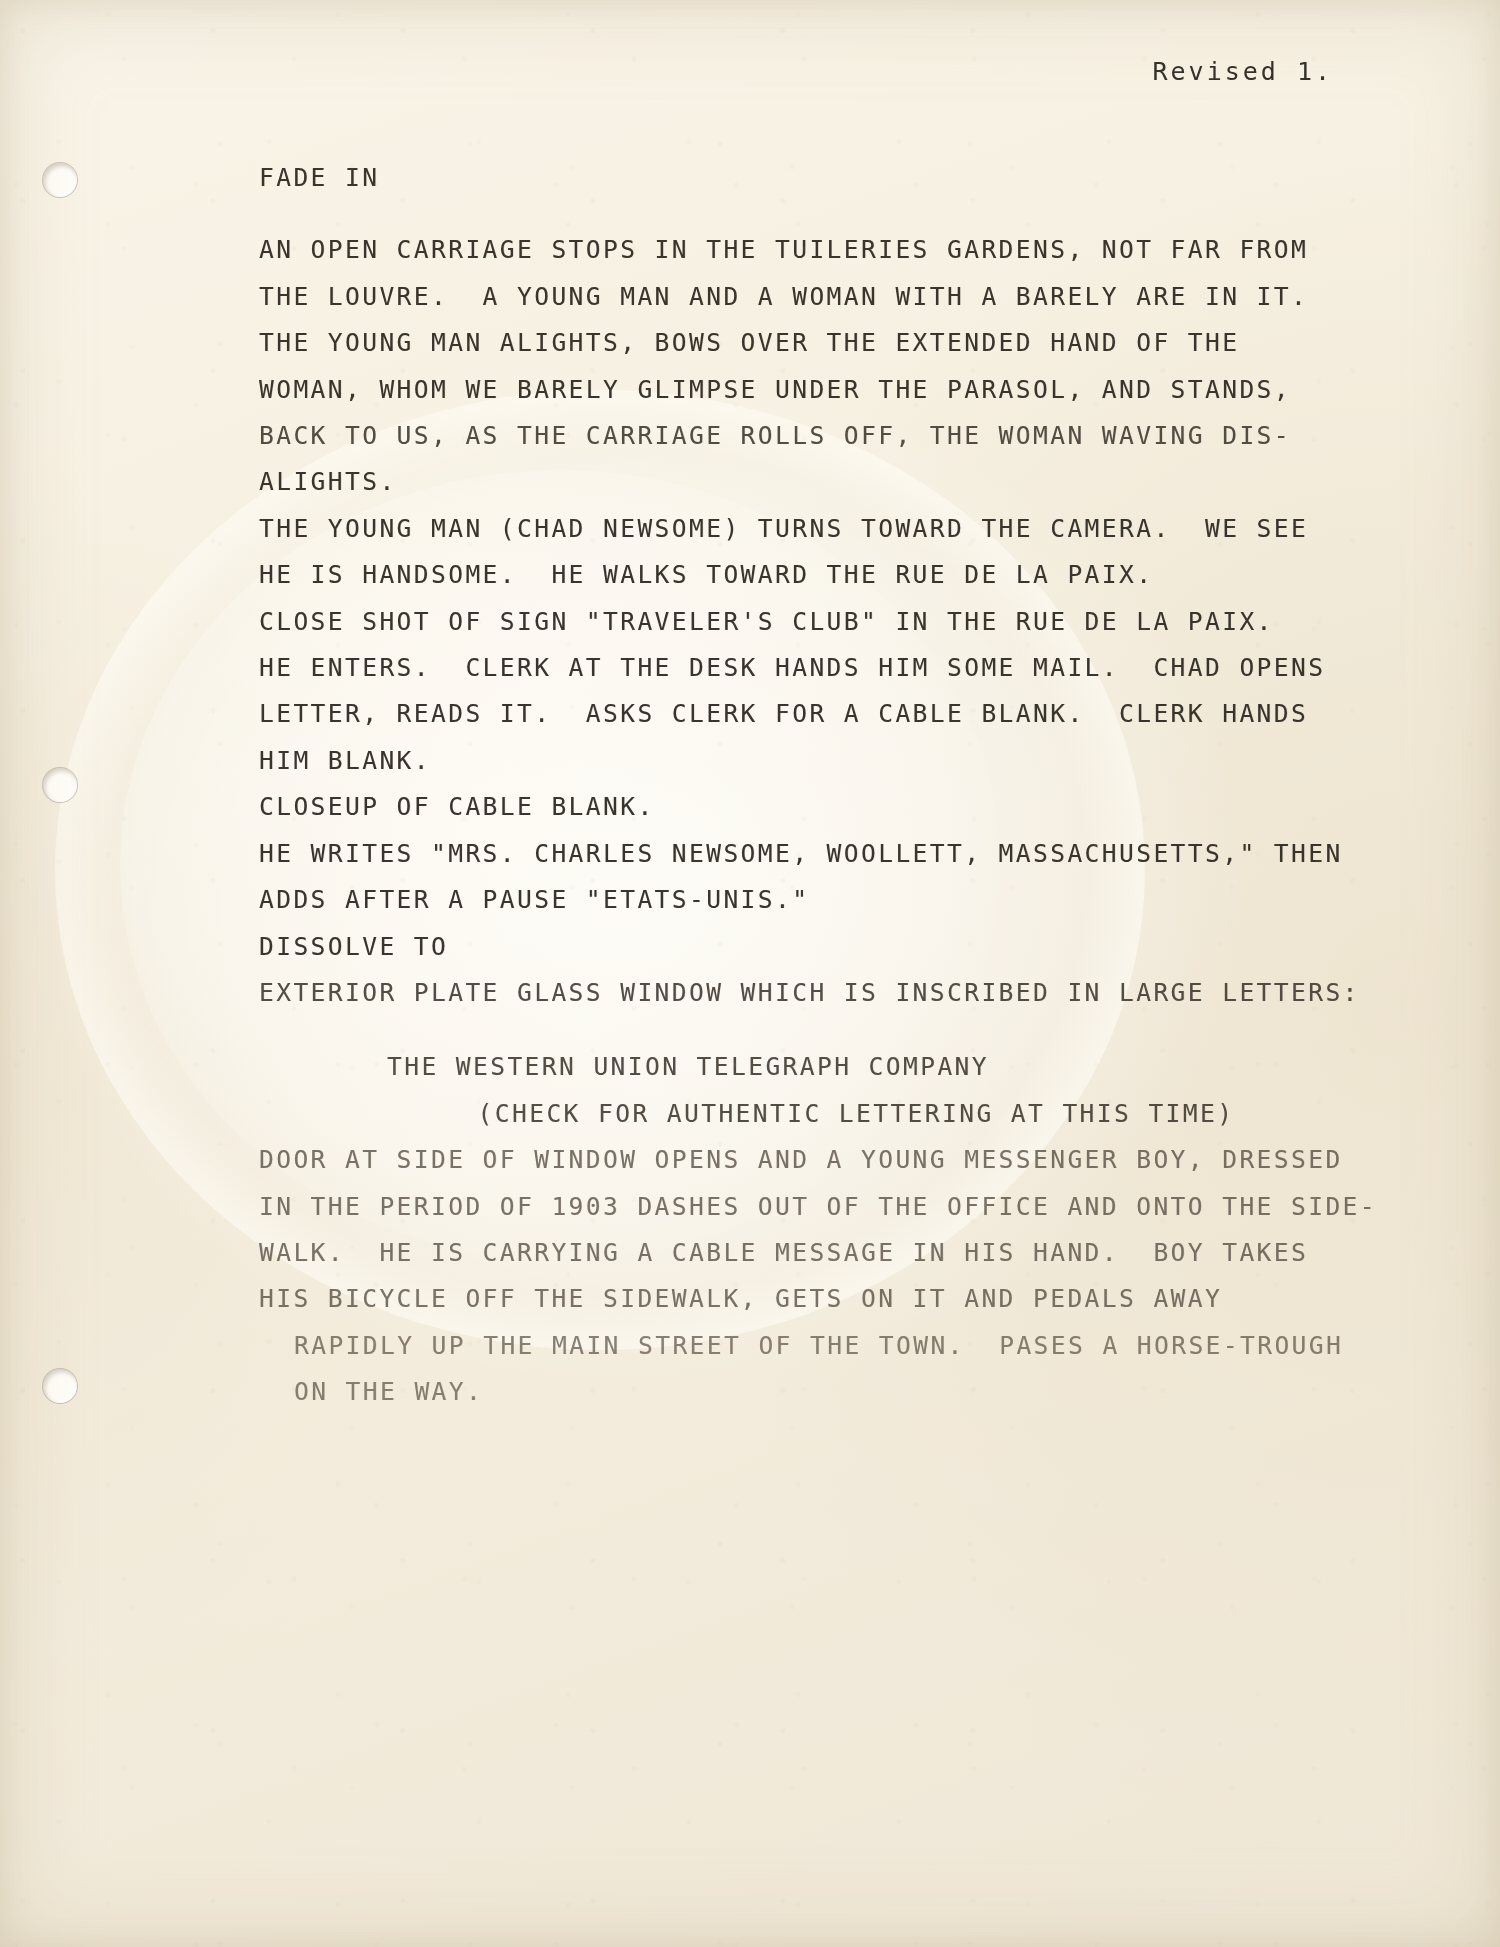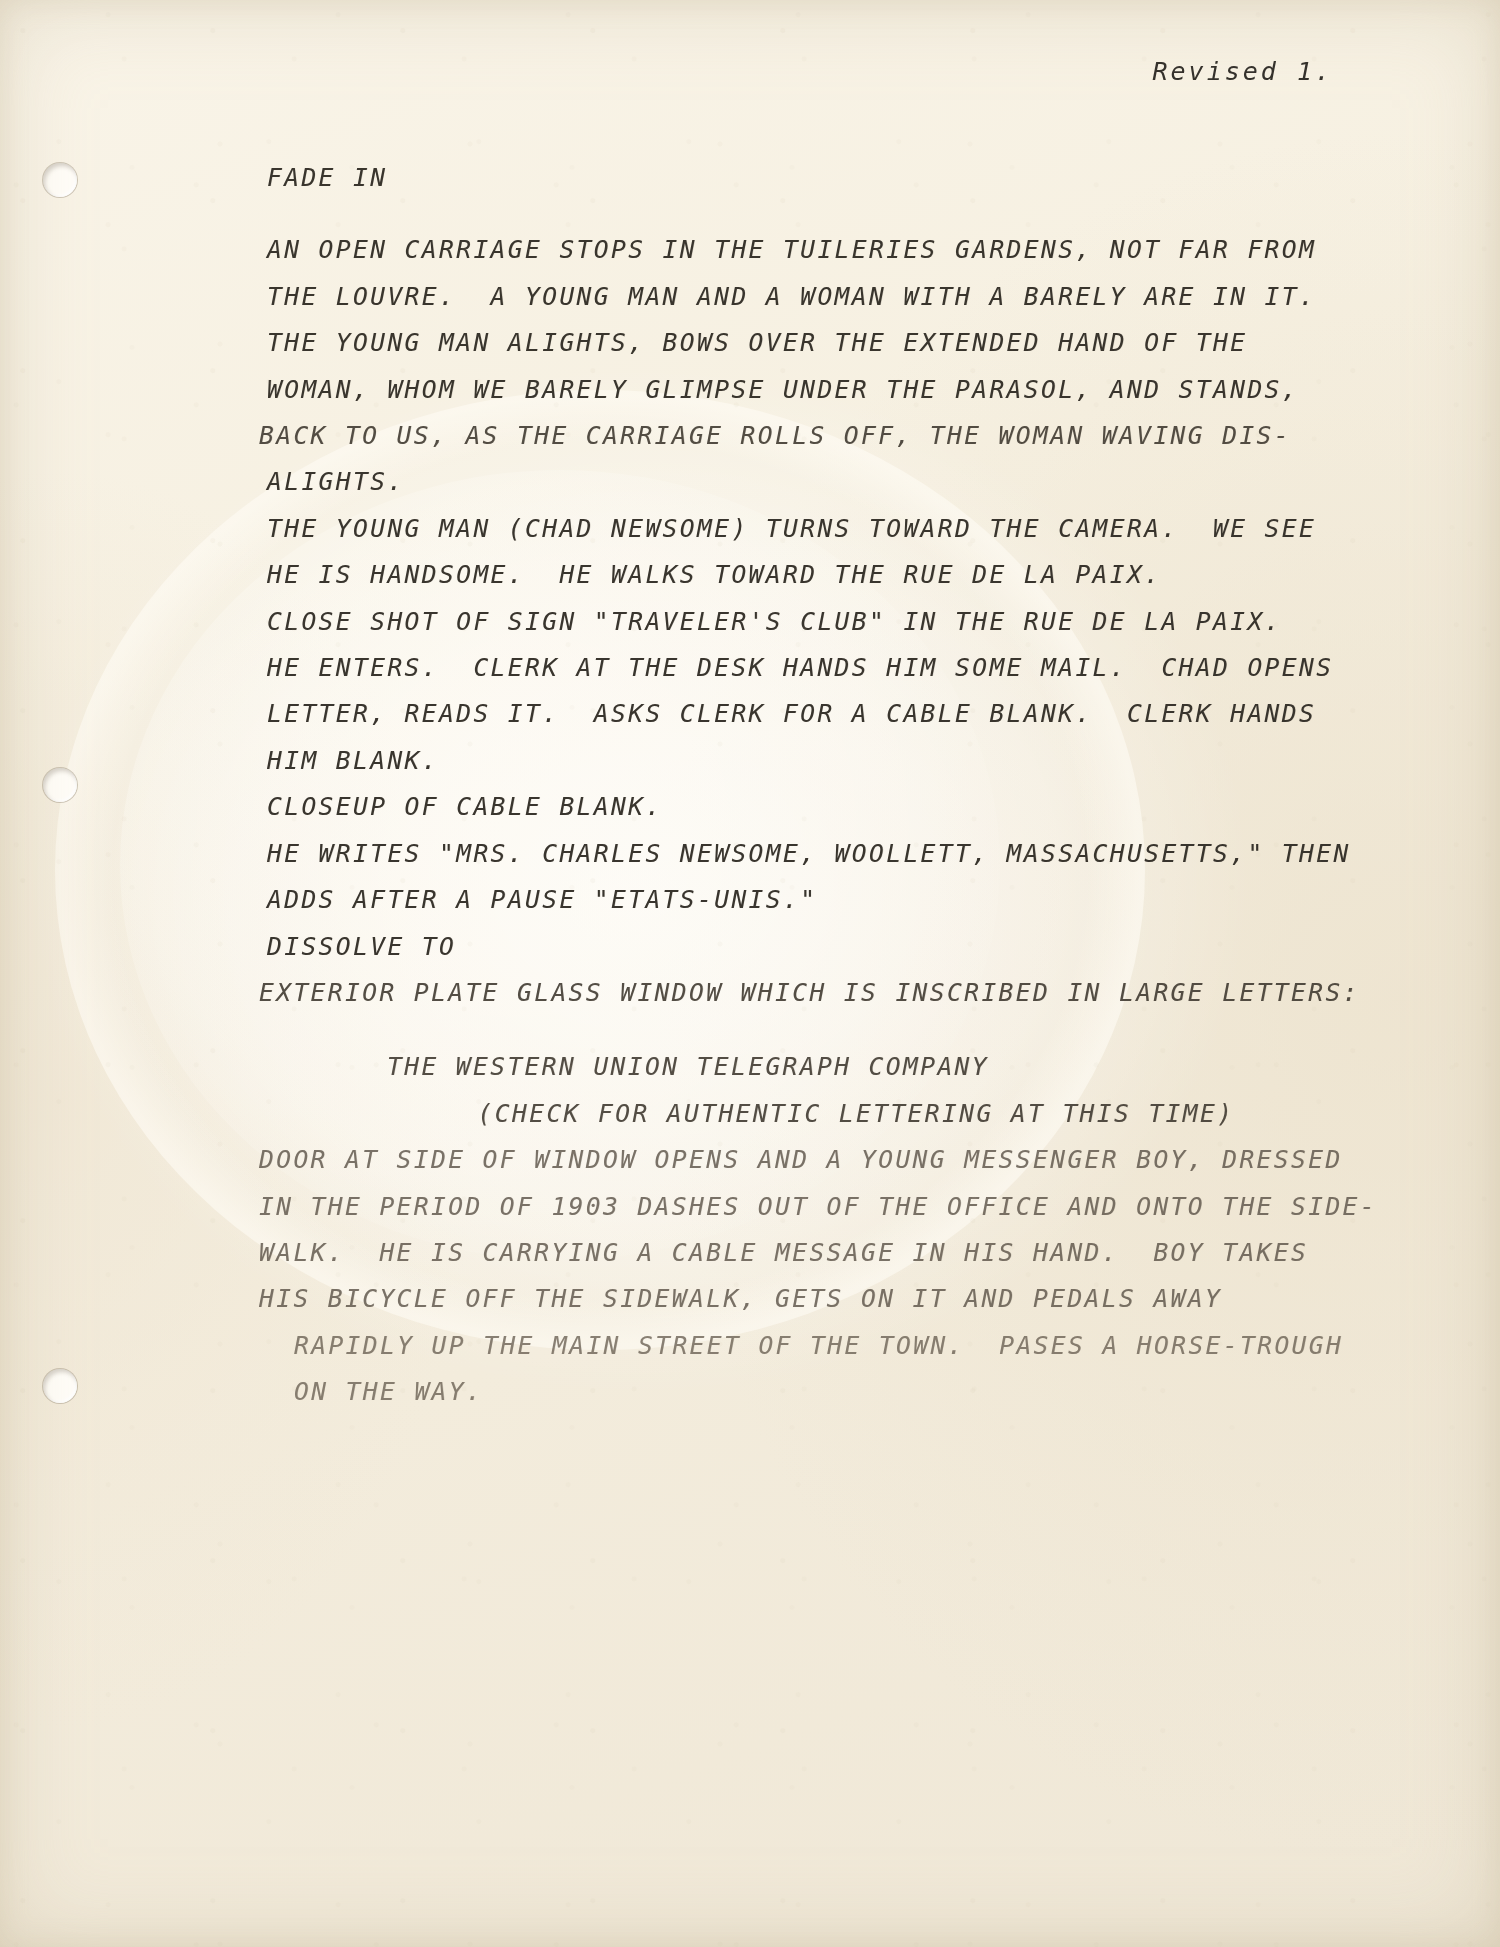--- a/index.html
+++ b/index.html
@@ -83,21 +83,21 @@
       inset 2px 3px 4px rgba(120,110,92,0.30),
       inset -2px -2px 3px rgba(255,255,255,0.9);
   }
   #punch-1 { left: 43px; top: 163px; }
   #punch-2 { left: 43px; top: 768px; }
   #punch-3 { left: 43px; top: 1369px; }
 
   
   #typed {
     position: absolute;
-    left: 0; top: 0; right: 0; bottom: 0; font-style: italic;
+    left: 0; top: 0; right: 0; bottom: 0;
   }
   .hdr {
     position: absolute;
     right: 167px;
     top: 57px;
     font-size: 25px;
     letter-spacing: 3.0px;
     color: #33302b;
     white-space: pre;
   }
@@ -109,21 +109,21 @@
   }
   .ln {
     font-size: 24.5px;
     line-height: 46.4px;
     letter-spacing: 2.45px;
     white-space: pre;
     color: #3b362e;
     text-shadow: 0.4px 0.3px 0 rgba(70,62,50,0.25);
   }
   
-  .ink-dark  { color: #332f28; opacity: 0.97; margin-left: 8px; }
+  .ink-dark  { color: #332f28; opacity: 0.97; }
   
   .ink-med   { color: #413b32; opacity: 0.90; }
   
   .ink-faint { color: #5a5146; opacity: 0.80; }
   .ink-faintest { color: #655b4e; opacity: 0.76; margin-left: 35px; }
   .indent-center { padding-left: 128px; margin-top: 28px; }
   .indent-sub { padding-left: 74px; text-align: center; }
 </style>
 </head>
 <body>

